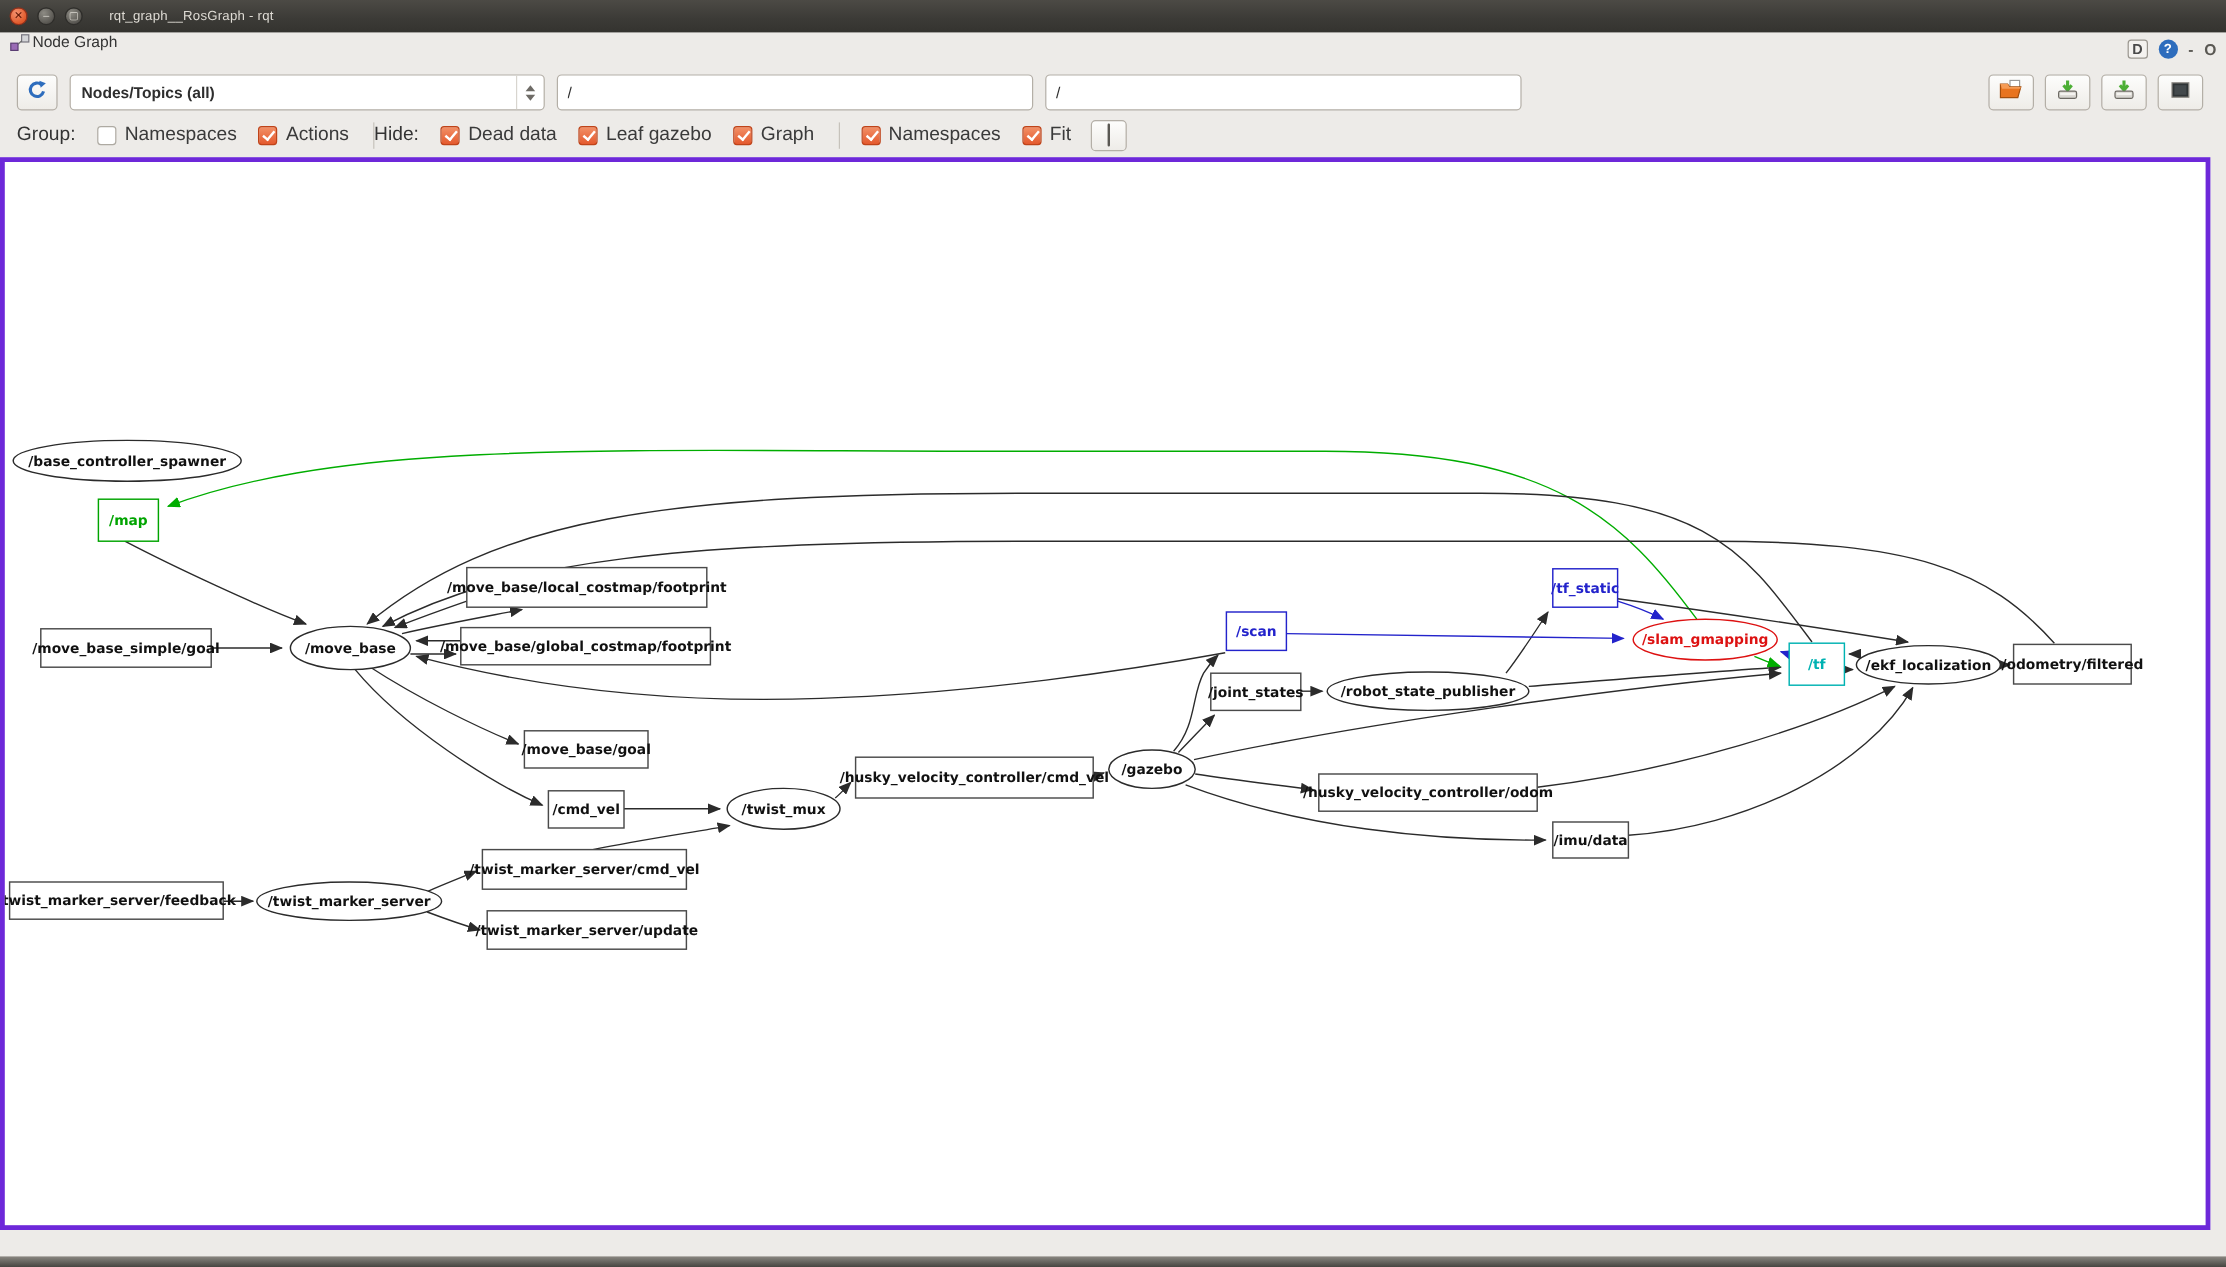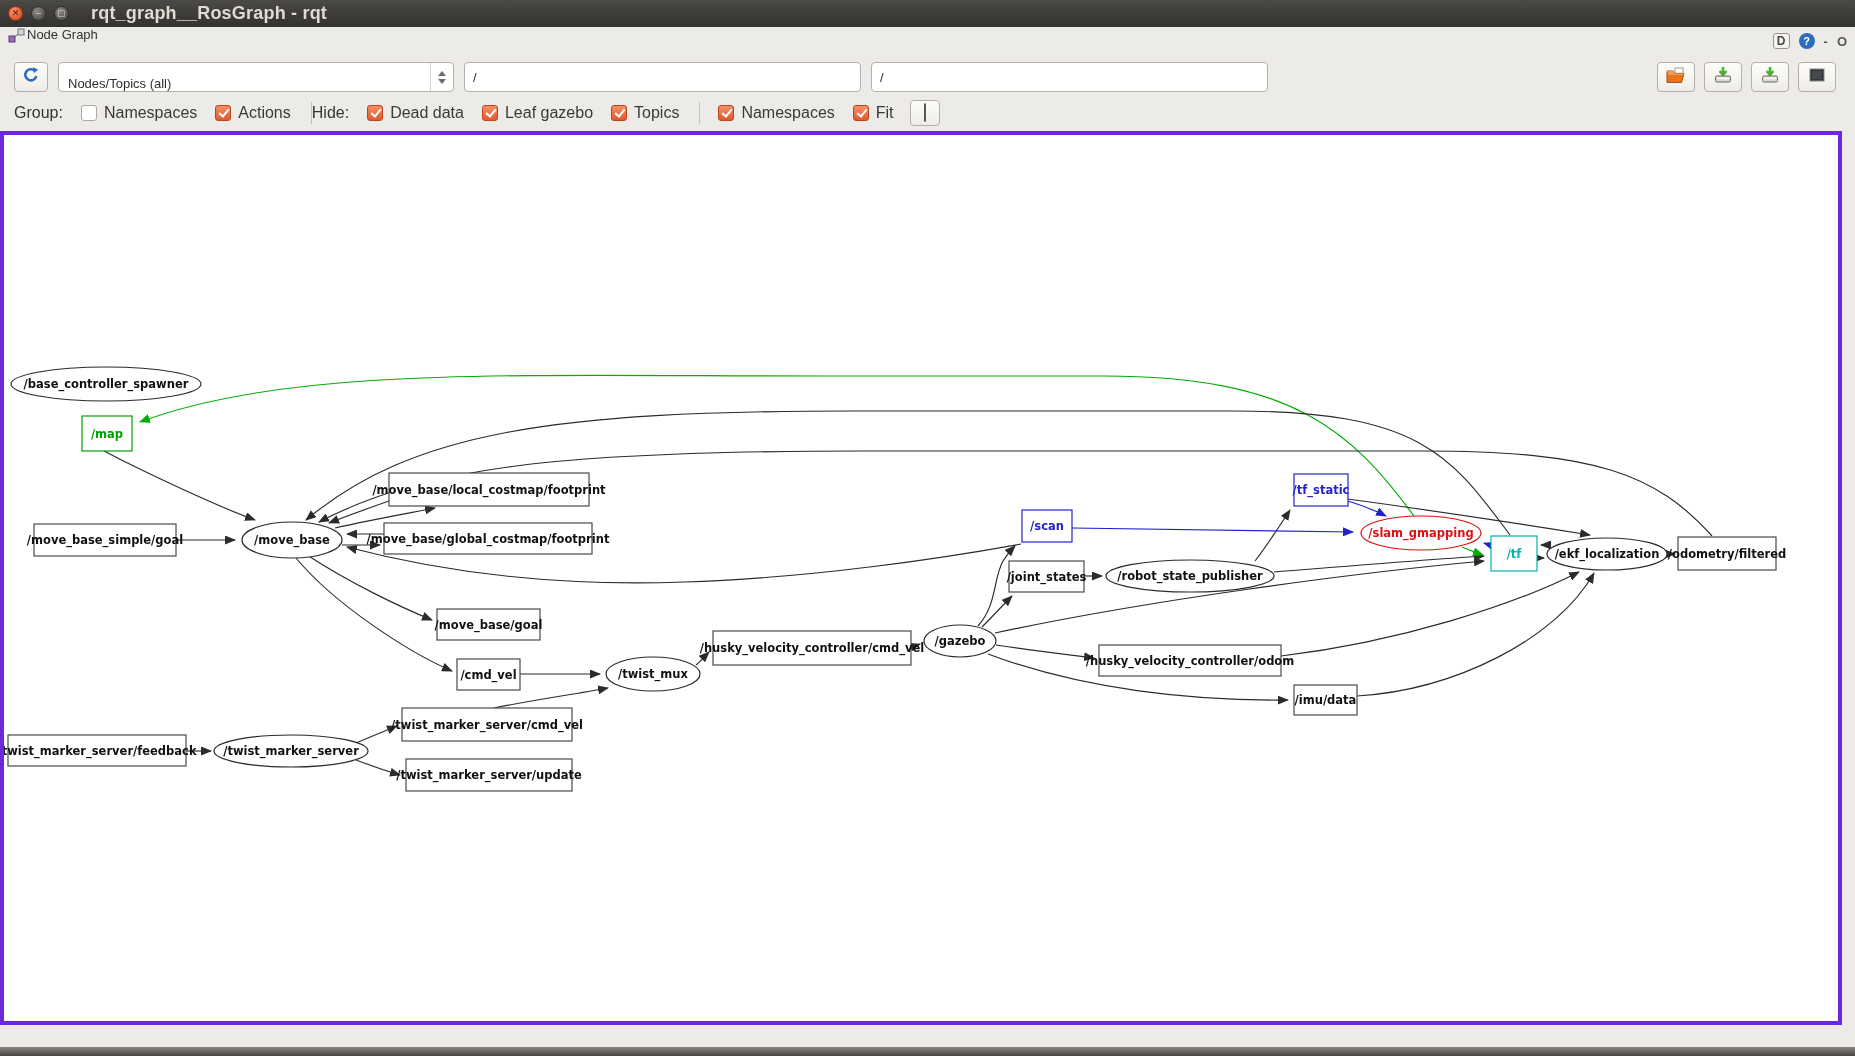--- a/index.html
+++ b/index.html
@@ -5,37 +5,37 @@
   html,body{margin:0;padding:0;background:#555;}
   .app{position:relative;width:1855px;height:1056px;background:#edebe8;overflow:hidden;
        font-family:"Liberation Sans",sans-serif;color:#3a3a3a;}
   
   .titlebar{position:absolute;left:0;top:0;width:100%;height:27px;
     background:linear-gradient(#4c4a45,#3b3a36 60%,#34332f);display:flex;align-items:center;}
   .winbtn{width:15px;height:15px;border-radius:50%;margin-left:8px;display:flex;
     align-items:center;justify-content:center;font-size:9px;line-height:1;box-sizing:border-box;cursor:default;}
   .winbtn.close{background:radial-gradient(circle at 35% 30%,#f6926f,#e05a2b 70%);border:1px solid #95301a;color:#5c1505;}
   .winbtn.min,.winbtn.max{background:radial-gradient(circle at 35% 30%,#8d8b84,#55534e 75%);border:1px solid #2e2d2a;color:#d9d6cf;}
-  .tb-title{margin-left:22px;font-weight:bold;font-size:18px;color:#dfdcd5;letter-spacing:.2px;}
+  .tb-title{margin-left:22px;font-weight:normal;font-size:11px;color:#dfdcd5;letter-spacing:.2px;}
   
   .plugin-bar{position:absolute;left:0;top:27px;width:100%;height:30px;display:flex;align-items:flex-start;}
   .plugin-icon{margin-left:8px;width:17px;height:17px;}
   .plugin-title{margin-left:2px;font-size:13px;color:#333;}
   .corner{position:absolute;right:8px;top:6px;display:flex;align-items:center;gap:9px;}
   .corner .dockD{border:1px solid #9a968f;border-radius:3px;padding:0 3px;font-size:12px;font-weight:bold;color:#4a4a4a;background:#f4f2ef;}
   .corner .helpq{width:16px;height:16px;border-radius:50%;background:#2e6dbd;color:#fff;font-weight:bold;
     font-size:11px;display:flex;align-items:center;justify-content:center;}
   .corner .plain{font-size:13px;font-weight:bold;color:#5a5853;}
   
   .toolbar{position:absolute;left:0;top:58px;width:100%;height:38px;display:flex;align-items:center;}
   .btn{height:30px;box-sizing:border-box;border:1px solid #b4afa7;border-radius:4px;
     background:linear-gradient(#fdfdfc,#eeece8);display:flex;align-items:center;justify-content:center;cursor:default;}
   .refresh-btn{width:34px;margin-left:14px;}
   .combo{margin-left:10px;width:396px;height:30px;box-sizing:border-box;border:1px solid #b4afa7;border-radius:4px;
-    background:#fff;display:flex;align-items:flex-end;position:relative;font-size:13px;}
+    background:#fff;display:flex;align-items:center;position:relative;font-size:13px;font-weight:bold;}
   .combo .val{margin-left:9px;color:#2e2e2e;}
   .combo .spin{position:absolute;right:0;top:0;width:22px;height:100%;border-left:1px solid #d8d5cf;
     display:flex;flex-direction:column;align-items:center;justify-content:center;gap:3px;}
   .tri-up{width:0;height:0;border-left:4px solid transparent;border-right:4px solid transparent;border-bottom:5px solid #6e6b66;}
   .tri-dn{width:0;height:0;border-left:4px solid transparent;border-right:4px solid transparent;border-top:5px solid #6e6b66;}
   .field{margin-left:10px;width:397px;height:30px;box-sizing:border-box;border:1px solid #b4afa7;border-radius:4px;
     background:#fff;font-size:13px;color:#2e2e2e;padding:0 8px;font-family:"Liberation Sans",sans-serif;outline:none;}
   .right-btns{position:absolute;right:19px;top:4px;display:flex;gap:9px;}
   .right-btns .btn{width:38px;}
   
@@ -151,21 +151,21 @@
       <label class="cb-item">
         <span class="cb checked"></span>
         <span>Dead data</span>
       </label>
       <label class="cb-item">
         <span class="cb checked"></span>
         <span>Leaf gazebo</span>
       </label>
       <label class="cb-item">
         <span class="cb checked"></span>
-        <span>Topics</span>
+        <span>Graph</span>
       </label>
       <div class="vsep"></div>
       <label class="cb-item">
         <span class="cb checked"></span>
         <span>Namespaces</span>
       </label>
       <label class="cb-item">
         <span class="cb checked"></span>
         <span>Fit</span>
       </label>

